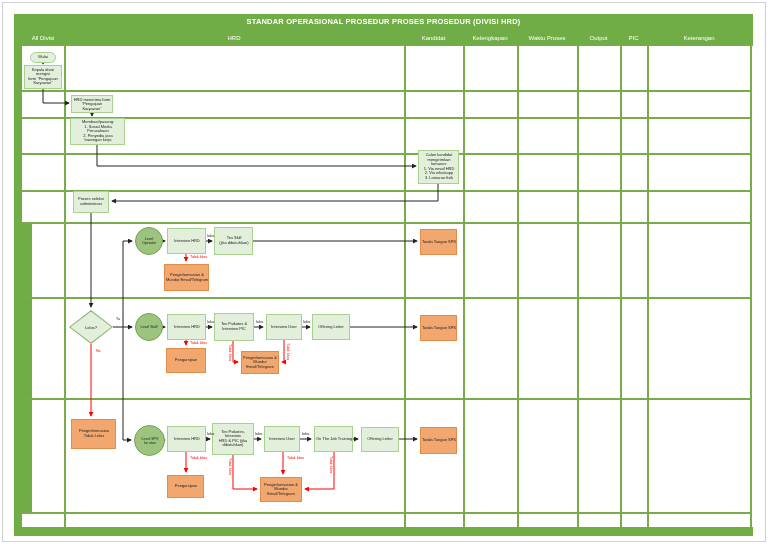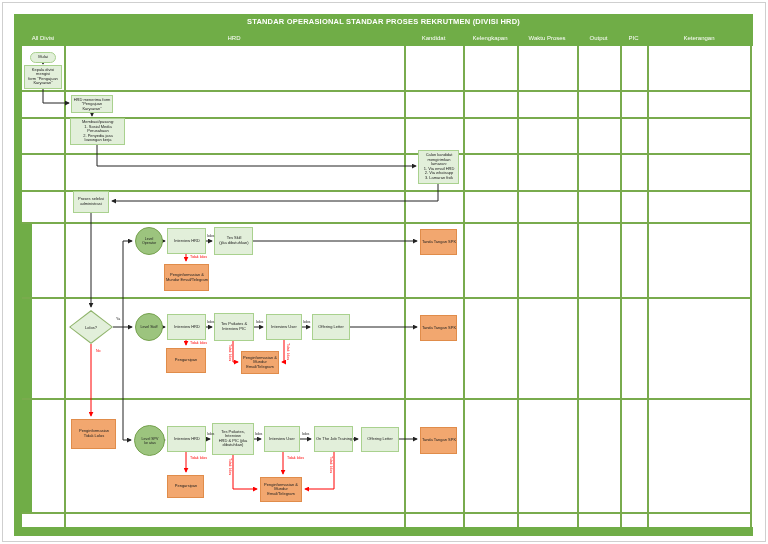--- a/index.html
+++ b/index.html
@@ -33,21 +33,21 @@
   .lbl.vert{transform:rotate(90deg) scale(.45);}
   svg.wires{position:absolute;left:0;top:0;pointer-events:none;}
 </style>
 </head>
 <body>
 
 <div class="stage">
   <div class="pageframe"></div>
 
   <div class="thead">
-    <div class="title">STANDAR OPERASIONAL STANDAR PROSES REKRUTMEN (DIVISI HRD)</div>
+    <div class="title">STANDAR OPERASIONAL PROSEDUR PROSES PROSEDUR (DIVISI HRD)</div>
   </div>
   <div class="gbar" style="left:14px;top:14px;width:8px;height:522px;"></div>
   <div class="gbar" style="left:22px;top:222px;width:10px;height:290px;"></div>
   <div class="gbar" style="left:14px;top:527px;width:739px;height:9px;"></div>
 
   <div class="colhead" style="left:22px;width:42px;">All Divisi</div>
   <div class="colhead" style="left:64px;width:340px;">HRD</div>
   <div class="colhead" style="left:404px;width:59px;">Kandidat</div>
   <div class="colhead" style="left:463px;width:54px;">Kelengkapan</div>
   <div class="colhead" style="left:517px;width:60px;">Waktu Proses</div>

